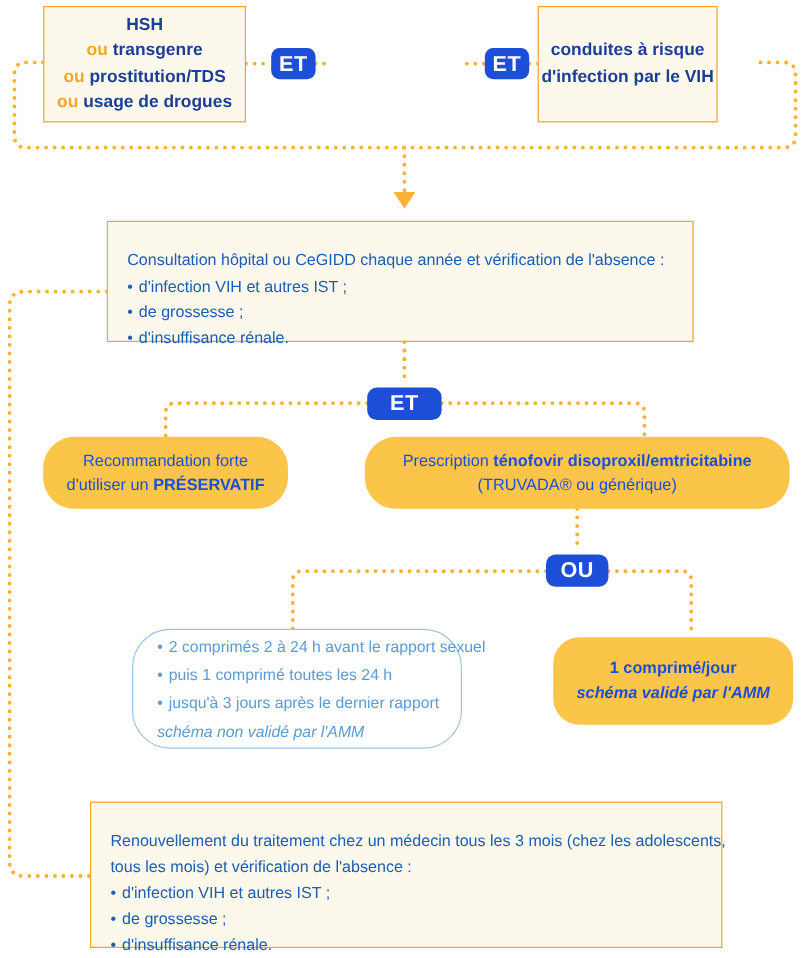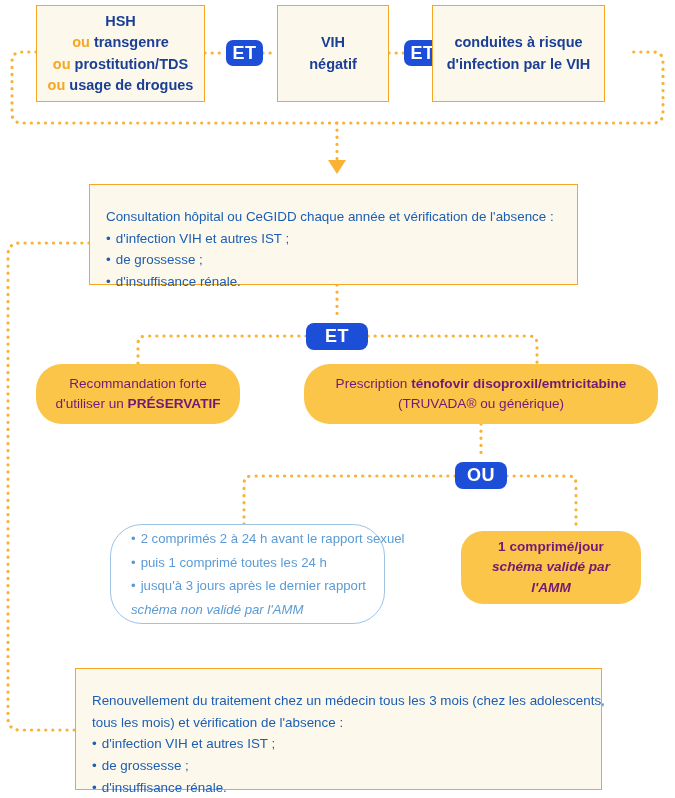--- a/index.html
+++ b/index.html
@@ -18,21 +18,21 @@
 
   
   .info{background:#fdf8ec;border:1.6px solid #f5a623;color:#1b5eb4;
         align-items:flex-start;justify-content:flex-start;text-align:left;
         padding:21px 16px;font-size:13.4px;line-height:1.62;font-weight:normal;}
   .info .ln{display:block;white-space:nowrap;}
   .info .bullet:before{content:"\2022";color:#1b5eb4;margin-right:5px;}
 
   
   .pill{background:#fcc košt;}
-  .pill{background:#fbc54a;border-radius:26px;color:#701a75;font-size:13.6px;
+  .pill{background:#fbc54a;border-radius:26px;color:#1d4ed8;font-size:13.6px;
         line-height:1.5;padding:6px 14px;justify-content:center;}
   .pill b{font-weight:bold;}
   .pill .it{font-style:italic;font-weight:bold;}
 
   
   .bluebox{border:1.5px solid #9dc3e6;border-radius:32px;background:#ffffff;
            color:#5b9bd5;align-items:flex-start;justify-content:center;
            text-align:left;padding:10px 20px;font-size:13.2px;line-height:1.78;}
   .bluebox .ln{display:block;white-space:nowrap;}
   .bluebox .bullet:before{content:"\2022";color:#5b9bd5;margin-right:5px;}
@@ -89,28 +89,24 @@
     <div>
       <span class="ou">ou </span><span>prostitution/TDS</span>
     </div>
     <div>
       <span class="ou">ou </span><span>usage de drogues</span>
     </div>
   </div>
 
   <div class="badge" style="left:226px;top:40px;width:37px;height:26px;">ET</div>
 
-  <div class="box cream topbox" style="left:277px;top:5px;width:112px;height:97px;">
-    <div>VIH</div>
-    <div>négatif</div>
-  </div>
 
   <div class="badge" style="left:404px;top:40px;width:37px;height:26px;">ET</div>
 
-  <div class="box cream topbox" style="left:432px;top:5px;width:173px;height:97px;">
+  <div class="box cream topbox" style="left:448px;top:5px;width:150px;height:97px;">
     <div>conduites à risque</div>
     <div>d'infection par le VIH</div>
   </div>
 
   <div class="box info" style="left:89px;top:184px;width:489px;height:101px;">
     <span class="ln">Consultation hôpital ou CeGIDD chaque année et vérification de l'absence :</span>
     <span class="ln bullet">d'infection VIH et autres IST ;</span>
     <span class="ln bullet">de grossesse ;</span>
     <span class="ln bullet">d'insuffisance rénale.</span>
   </div>
@@ -129,21 +125,21 @@
 
   <div class="badge" style="left:455px;top:462px;width:52px;height:27px;border-radius:8px;">OU</div>
 
   <div class="box bluebox" style="left:110px;top:524px;width:275px;height:100px;">
     <span class="ln bullet">2 comprimés 2 à 24 h avant le rapport sexuel</span>
     <span class="ln bullet">puis 1 comprimé toutes les 24 h</span>
     <span class="ln bullet">jusqu'à 3 jours après le dernier rapport</span>
     <span class="note">schéma non validé par l'AMM</span>
   </div>
 
-  <div class="box pill" style="left:461px;top:531px;width:180px;height:73px;border-radius:22px;">
+  <div class="box pill" style="left:461px;top:531px;width:200px;height:73px;border-radius:22px;">
     <div><b>1 comprimé/jour</b></div>
     <div class="it">schéma validé par l'AMM</div>
   </div>
 
   <div class="box info" style="left:75px;top:668px;width:527px;height:122px;">
     <span class="ln">Renouvellement du traitement chez un médecin tous les 3 mois (chez les adolescents,</span>
     <span class="ln">tous les mois) et vérification de l'absence :</span>
     <span class="ln bullet">d'infection VIH et autres IST ;</span>
     <span class="ln bullet">de grossesse ;</span>
     <span class="ln bullet">d'insuffisance rénale.</span>

